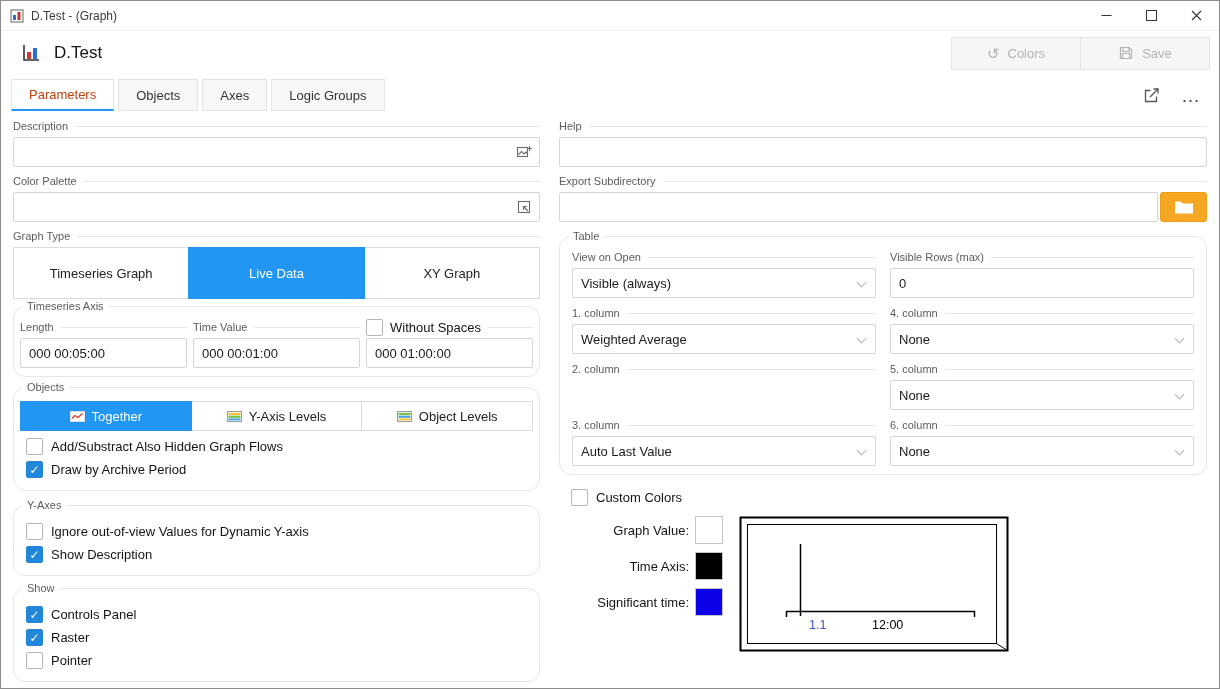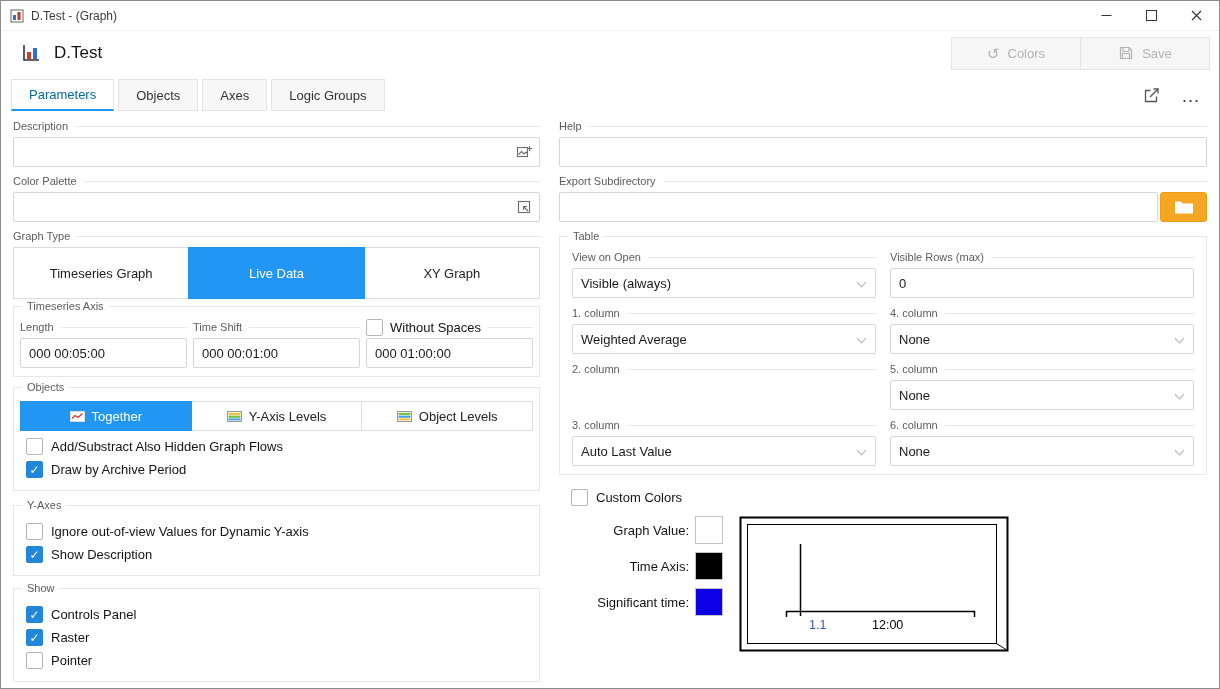--- a/index.html
+++ b/index.html
@@ -15,21 +15,21 @@
   
   .header { flex: 0 0 44px; display: flex; align-items: center; padding: 0 9px 0 20px; }
   .header-title { font-size: 17px; color: #141414; margin-left: 13px; flex: 1; }
   .hbtn { width: 130px; height: 33px; background: #f6f6f6; border: 1px solid #e4e4e4; color: #b3b3b3; display: flex; align-items: center; justify-content: center; gap: 8px; font-size: 13px; }
   .hbtn + .hbtn { margin-left: -1px; }
   .revert-glyph { font-size: 15px; line-height: 1; color: #b3b3b3; }
 
   
   .tabbar { flex: 0 0 36px; display: flex; align-items: flex-end; padding: 0 10px; }
   .tab { height: 32px; padding: 0 17px; display: flex; align-items: center; font-size: 13px; color: #333; background: #f7f7f7; border: 1px solid #e4e4e4; margin-right: 4px; cursor: default; }
-  .tab.active { background: #fff; color: #0369a1; border-bottom: 2px solid #2196f3; }
+  .tab.active { background: #fff; color: #c2410c; border-bottom: 2px solid #2196f3; }
   .tab-tools { margin-left: auto; display: flex; align-items: center; gap: 20px; padding: 0 8px 6px 0; }
   .more-glyph { font-size: 19px; color: #444; line-height: 10px; letter-spacing: 1px; }
 
   
   .content { flex: 1; display: flex; gap: 19px; padding: 8px 12px 0 12px; overflow: hidden; }
   .col-left { flex: 0 0 527px; }
   .col-right { flex: 1; }
 
   .field { margin-bottom: 7px; }
   .field-label { display: flex; align-items: center; gap: 7px; font-size: 11px; color: #5c5c5c; height: 14px; margin-bottom: 4px; white-space: nowrap; }
@@ -38,21 +38,21 @@
   input.text { width: 100%; height: 30px; border: 1px solid #d6d6d6; border-radius: 2px; padding: 0 8px; font: 13px "Liberation Sans", sans-serif; color: #1a1a1a; outline: none; background: #fff; }
   input.text.with-icon { padding-right: 32px; }
   .input-icon-btn { position: absolute; right: 4px; top: 3px; width: 24px; height: 24px; display: flex; align-items: center; justify-content: center; cursor: pointer; }
 
   .segmented { display: flex; }
   .segment { flex: 1; height: 52px; display: flex; align-items: center; justify-content: center; gap: 7px; border: 1px solid #dcdcdc; margin-left: -1px; background: #fff; font-size: 13px; color: #222; cursor: default; }
   .segment:first-child { margin-left: 0; }
   .segment.active { background: #2196f3; border-color: #2196f3; color: #fff; z-index: 1; }
   .segmented.small .segment { height: 30px; }
 
-  .group { position: relative; border: 1px solid #e7e7e7; border-radius: 0; padding: 13px 6px 8px 6px; margin-top: 7px; margin-bottom: 10px; }
+  .group { position: relative; border: 1px solid #e7e7e7; border-radius: 12px; padding: 13px 6px 8px 6px; margin-top: 7px; margin-bottom: 10px; }
   .group-label { position: absolute; top: -7px; left: 8px; background: #fff; padding: 0 5px; font-size: 11px; color: #5c5c5c; line-height: 13px; }
 
   .trio { display: flex; gap: 6px; }
   .trio .field { flex: 1; margin-bottom: 0; }
   .label-cb { width: 14px; height: 14px; flex: 0 0 14px; }
 
   .cb-row { display: flex; align-items: center; gap: 8px; height: 21px; margin: 2px 6px; font-size: 13px; color: #141414; }
   .cb { width: 17px; height: 17px; border: 1px solid #b5b5b5; border-radius: 2px; background: #fff; position: relative; flex: 0 0 17px; cursor: pointer; }
   .cb.checked { background: #2287d9; border-color: #2287d9; }
   .cb.checked::after { content: "✓"; position: absolute; inset: 0; display: flex; align-items: center; justify-content: center; color: #fff; font-size: 12px; font-weight: bold; }
@@ -181,21 +181,21 @@
       </div>
 
       <div class="group">
         <div class="group-label">Timeseries Axis</div>
         <div class="trio">
           <div class="field">
             <div class="field-label">Length</div>
             <input class="text" value="000 00:05:00" style="">
           </div>
           <div class="field">
-            <div class="field-label">Time Shift</div>
+            <div class="field-label">Time Value</div>
             <input class="text" value="000 00:01:00" style="">
           </div>
           <div class="field">
             <div class="field-label">
               <span class="cb label-cb"></span>
               <span style="font-size:13px;color:#141414;">Without Spaces</span>
             </div>
             <input class="text" value="000 01:00:00" style="">
           </div>
         </div>

